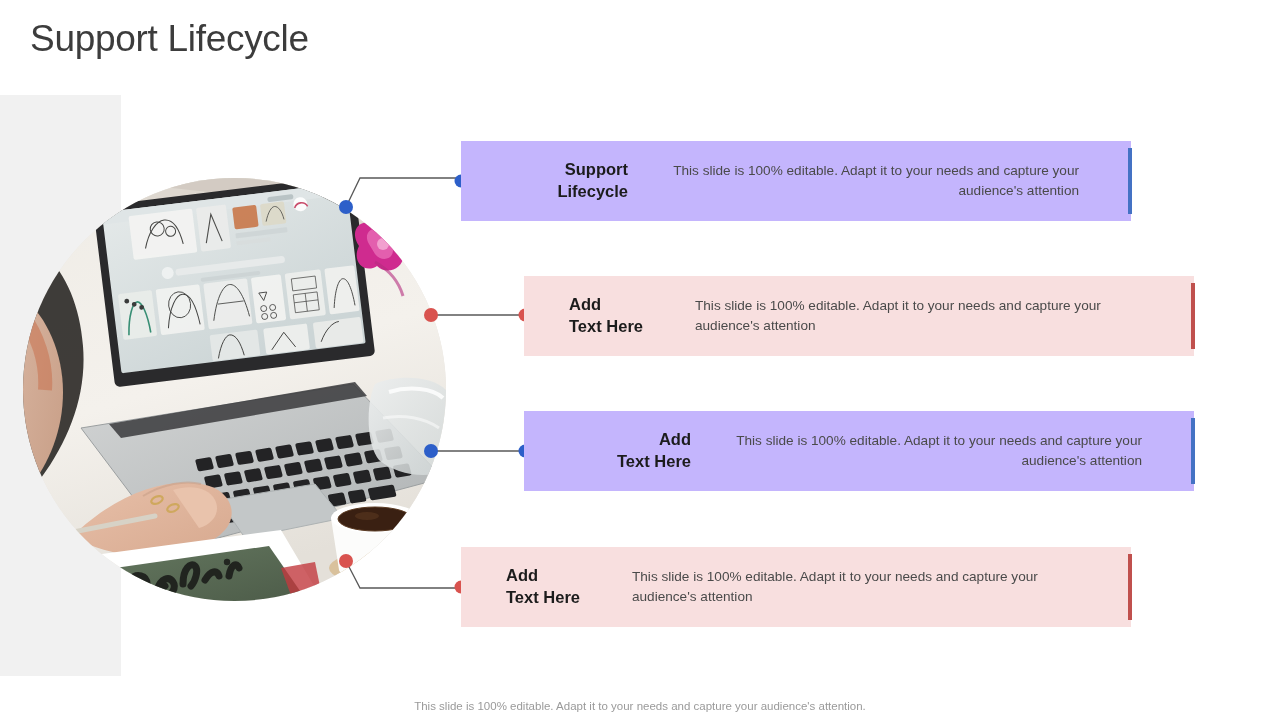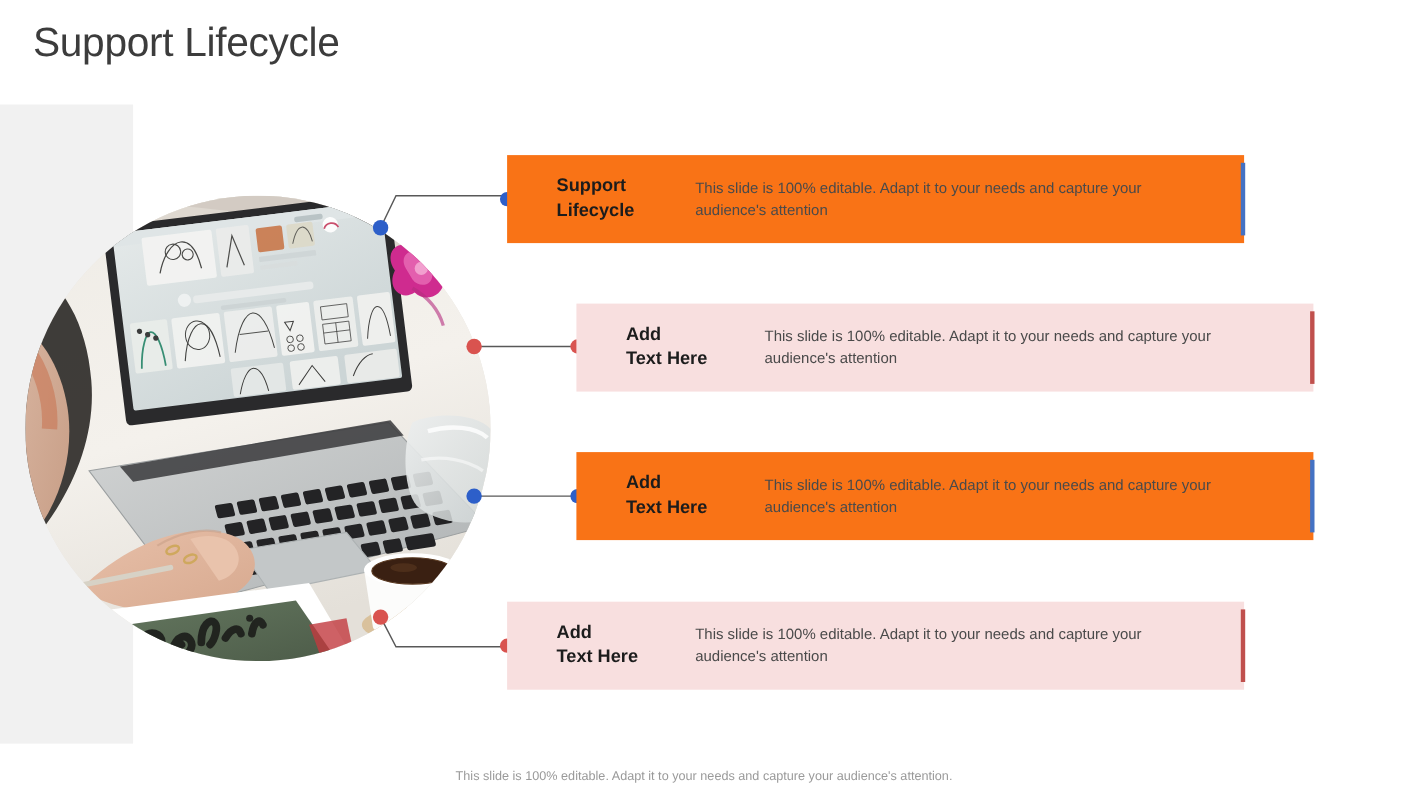--- a/index.html
+++ b/index.html
@@ -58,21 +58,21 @@
     pointer-events: none;
   }
 
   
   .card {
     position: absolute;
     box-sizing: border-box;
     display: flex;
     align-items: center;
   }
-  .card.blue  { background: #f97316; }
+  .card.blue  { background: #c4b5fd; text-align: right; }
   .card.pink  { background: #f8dfdf; }
 
   .card-label {
     font-size: 16.5px;
     font-weight: bold;
     color: #1c1c1c;
     line-height: 1.33;
     flex: 0 0 auto;
     white-space: pre-line;
   }

